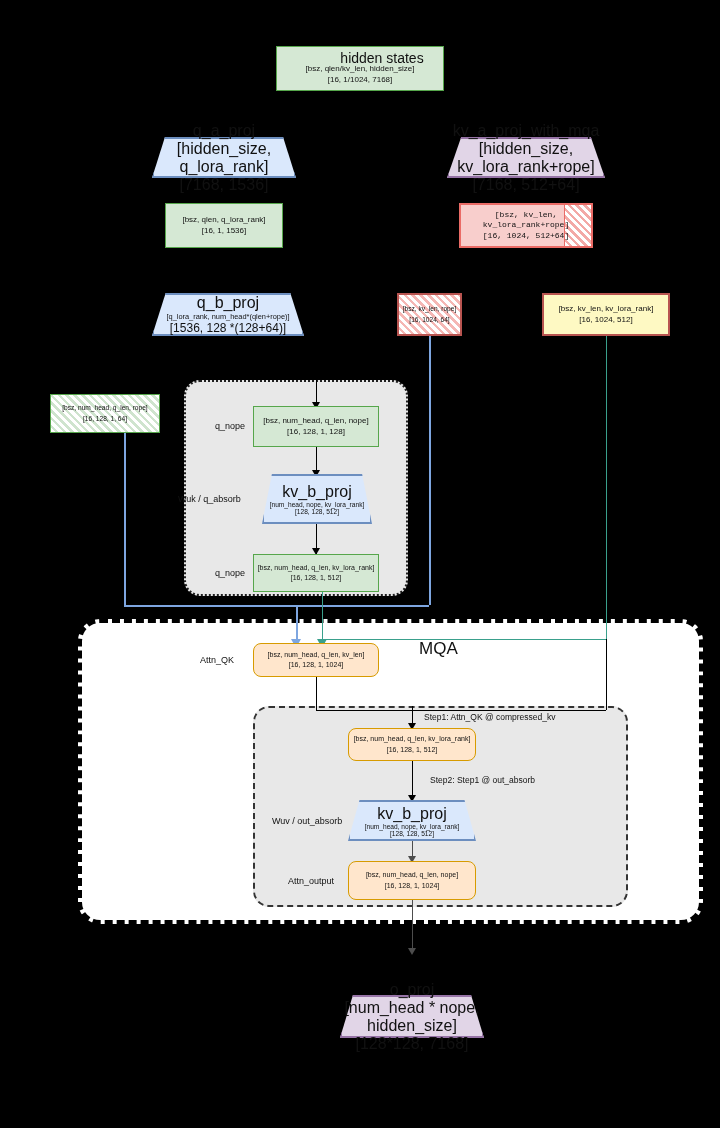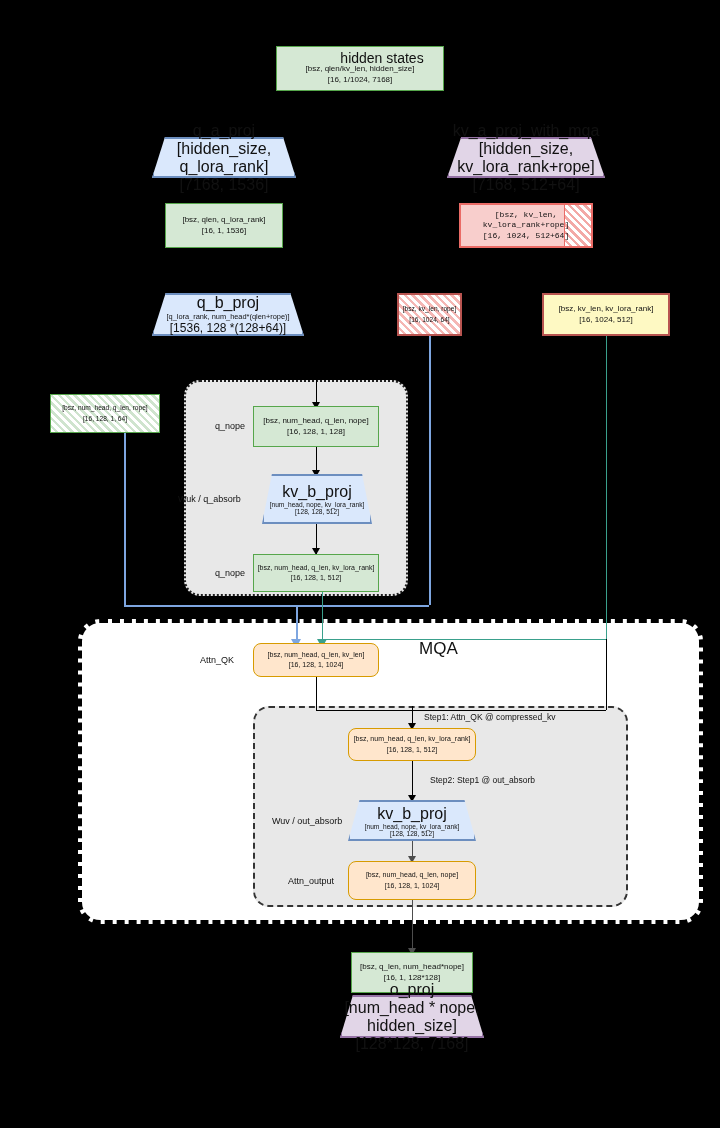--- a/index.html
+++ b/index.html
@@ -275,24 +275,20 @@
     <div class="lbl t1">kv_b_proj</div>
     <div class="lbl t2" style="font-size:6.6px;">[num_head, nope, kv_lora_rank]</div>
     <div class="lbl t3" style="font-size:6.6px;">[128, 128, 512]</div>
   </div>
 
   <div class="node rect-orange" style="left:348px;top:861px;width:128px;height:39px;">
     <div class="t2" style="font-size:7px;">[bsz, num_head, q_len, nope]</div>
     <div class="t3" style="font-size:7px;">[16, 128, 1, 1024]</div>
   </div>
 
-  <div class="node rect-green" style="left:351px;top:952px;width:122px;height:41px;">
-    <div class="t2">[bsz, q_len, num_head*nope]</div>
-    <div class="t3">[16, 1, 128*128]</div>
-  </div>
 
   <div class="trap trap-purple" style="left:340px;top:995px;width:144px;height:43px;">
     <div class="inner"></div>
     <div class="lbl t1">o_proj</div>
     <div class="lbl t2">[num_head * nope, hidden_size]</div>
     <div class="lbl t3">[128*128, 7168]</div>
   </div>
 
 
   <div class="flabel" style="left:215px;top:421px;">q_nope</div>

